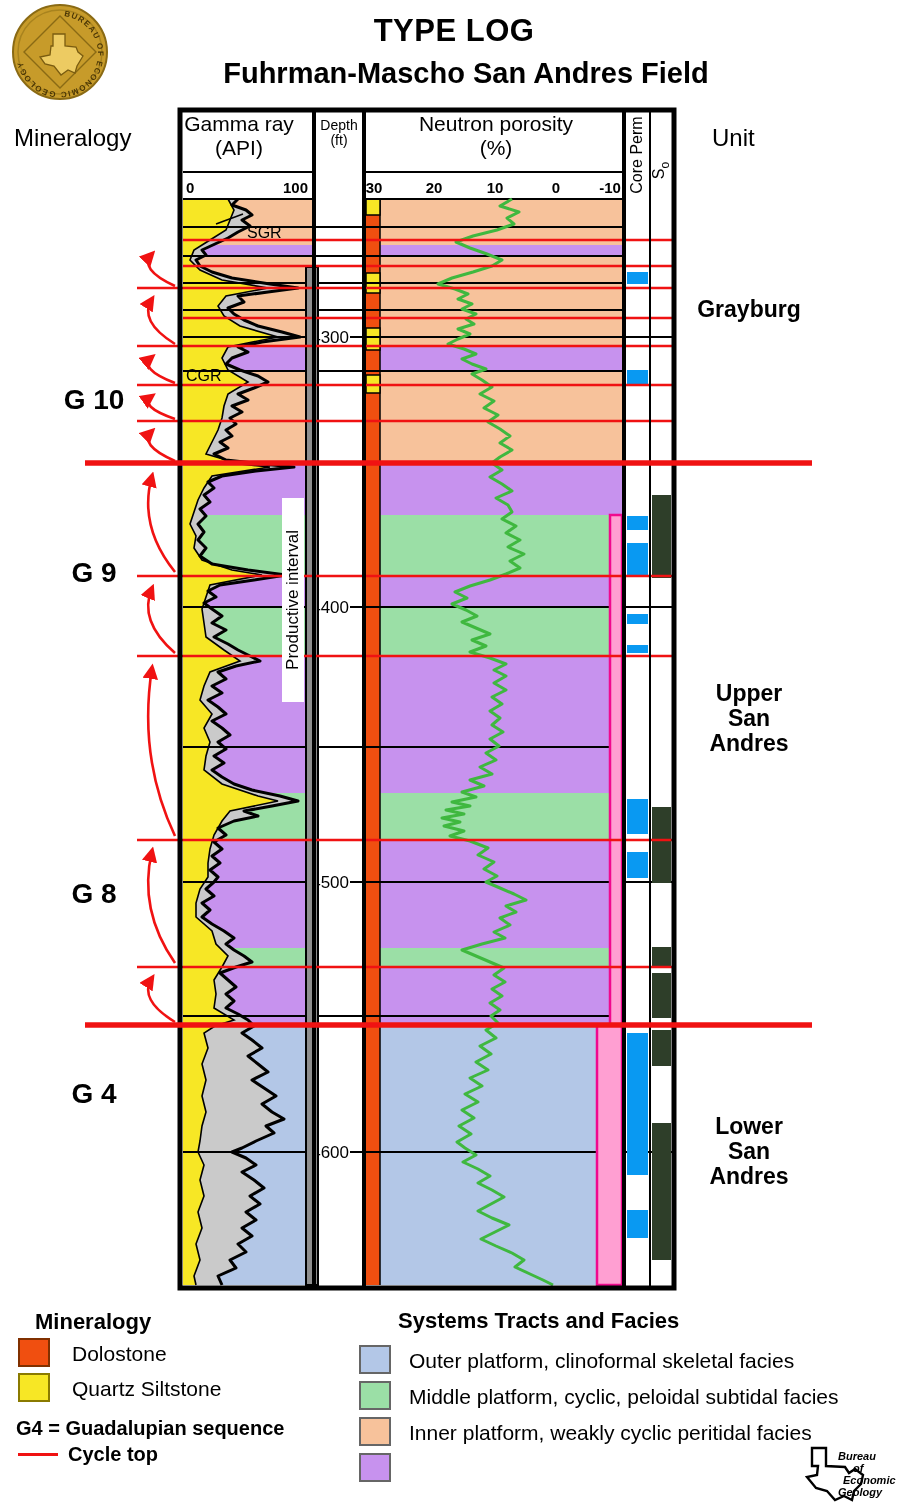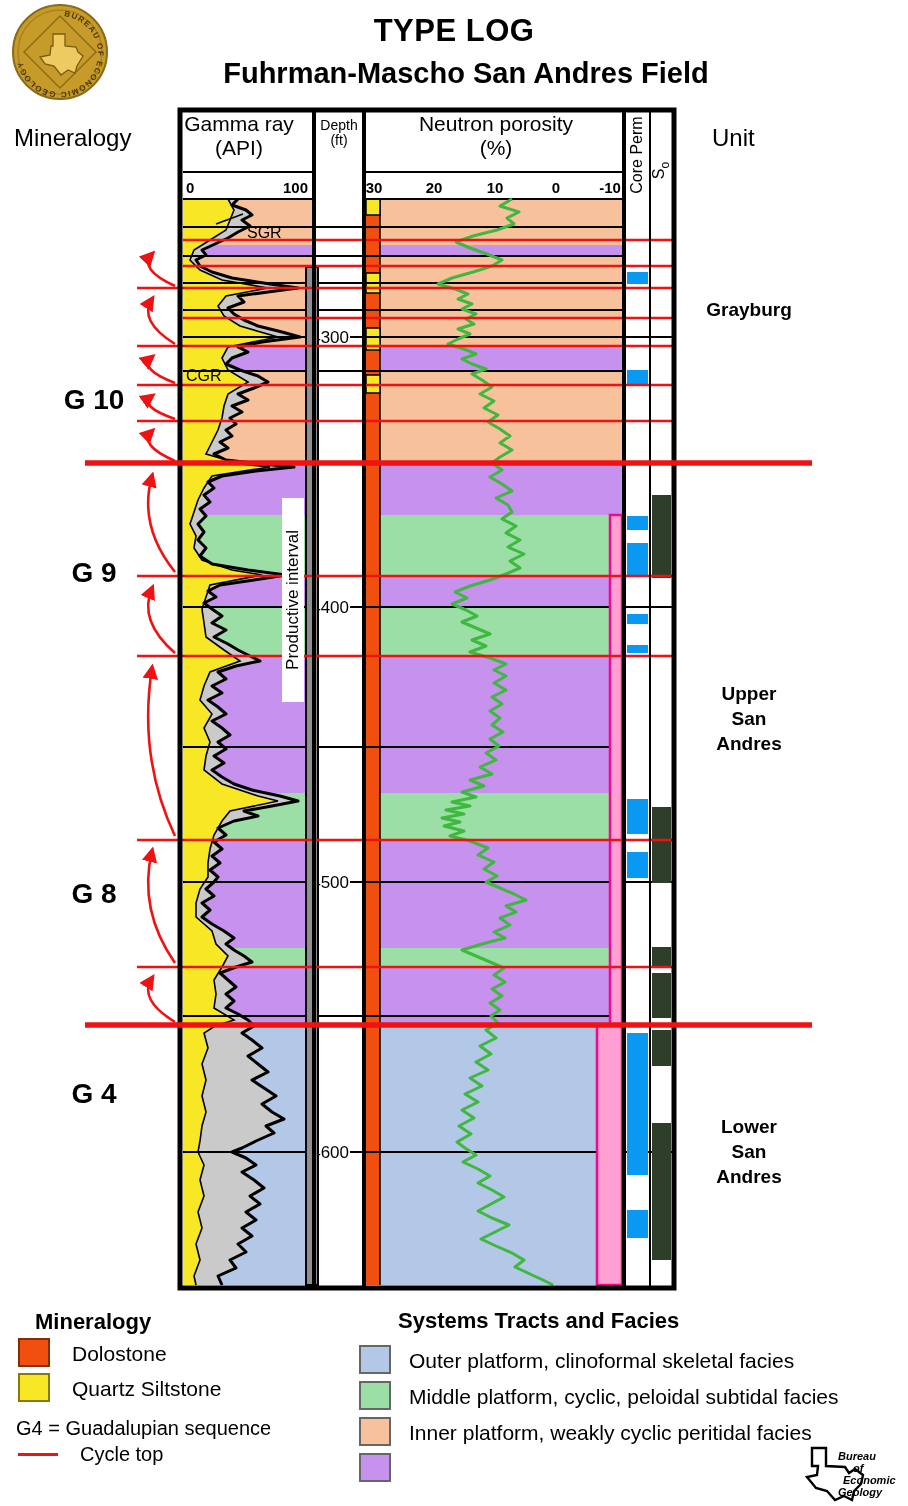--- a/index.html
+++ b/index.html
@@ -11,25 +11,25 @@
   .side-label{font-size:24px;}
   .trk-head{text-align:center;font-size:21px;line-height:24px;}
   .depth-head{text-align:center;font-size:14px;line-height:15px;}
   .vtext{white-space:nowrap;text-align:center;transform:rotate(-90deg);}
   .coreperm{width:120px;left:577px;top:146px;font-size:16px;}
   .sotext{width:40px;left:641px;top:160px;font-size:16px;}
   .sotext sub{font-size:12px;}
   .prodlabel{width:204px;left:191px;top:589px;font-size:17px;background:#fff;padding:1px 0;}
   .curvelabel{font-size:16px;}
   .seq{width:84px;text-align:center;font-size:28px;font-weight:bold;}
-  .unit{width:130px;text-align:center;font-size:19px;font-weight:bold;line-height:25px;}
+  .unit{width:130px;text-align:center;font-size:23px;font-weight:bold;line-height:25px;}
   .leg-title{font-size:22px;font-weight:bold;}
   .leg-item{font-size:21px;}
   .swatch{position:absolute;width:32px;height:29px;border:2px solid #666;box-sizing:border-box;}
-  .note{font-size:20px;}
+  .note{font-size:20px;font-weight:bold;}
   svg{display:block;}
 </style>
 </head>
 <body>
 
 <div class="stage">
 
   <svg class="abs" style="left:8px;top:2px;" width="104" height="104" viewBox="0 0 104 104">
     <defs>
         <path id="ringpath" d="M 52,14 a 38,38 0 1,1 -0.05,0"></path>
@@ -226,21 +226,21 @@
     <div>Andres</div>
   </div>
 
   <div class="abs leg-title" style="left:35px;top:1309px;">Mineralogy</div>
   <div class="swatch" style="left: 18px; top: 1338px; background-color: rgb(240, 79, 16); border-color: rgb(128, 48, 0);"></div>
   <div class="abs leg-item" style="left:72px;top:1342px;text-align:center;">Dolostone</div>
   <div class="swatch" style="left: 18px; top: 1373px; background-color: rgb(247, 231, 37); border-color: rgb(138, 122, 0);"></div>
   <div class="abs leg-item" style="left:72px;top:1377px;">Quartz Siltstone</div>
   <div class="abs note" style="left:16px;top:1417px;">G4 = Guadalupian sequence</div>
   <div class="abs" style="left:18px;top:1453px;width:40px;height:3px;background:#F01212;"></div>
-  <div class="abs note" style="left:68px;top:1443px;margin-left:12px;">Cycle top</div>
+  <div class="abs note" style="left:68px;top:1443px;">Cycle top</div>
 
   <div class="abs leg-title" style="left:398px;top:1308px;">Systems Tracts and Facies</div>
   <div class="swatch" style="left: 359px; top: 1345px; background-color: rgb(179, 199, 231);"></div>
   <div class="abs leg-item" style="left:409px;top:1349px;">Outer platform, clinoformal skeletal facies</div>
   <div class="swatch" style="left: 359px; top: 1381px; background-color: rgb(155, 223, 166);"></div>
   <div class="abs leg-item" style="left:409px;top:1385px;">Middle platform, cyclic, peloidal subtidal facies</div>
   <div class="swatch" style="left: 359px; top: 1417px; background-color: rgb(247, 194, 155);"></div>
   <div class="abs leg-item" style="left:409px;top:1421px;">Inner platform, weakly cyclic peritidal facies</div>
   <div class="swatch" style="left: 359px; top: 1453px; background-color: rgb(199, 146, 238);"></div>
 

